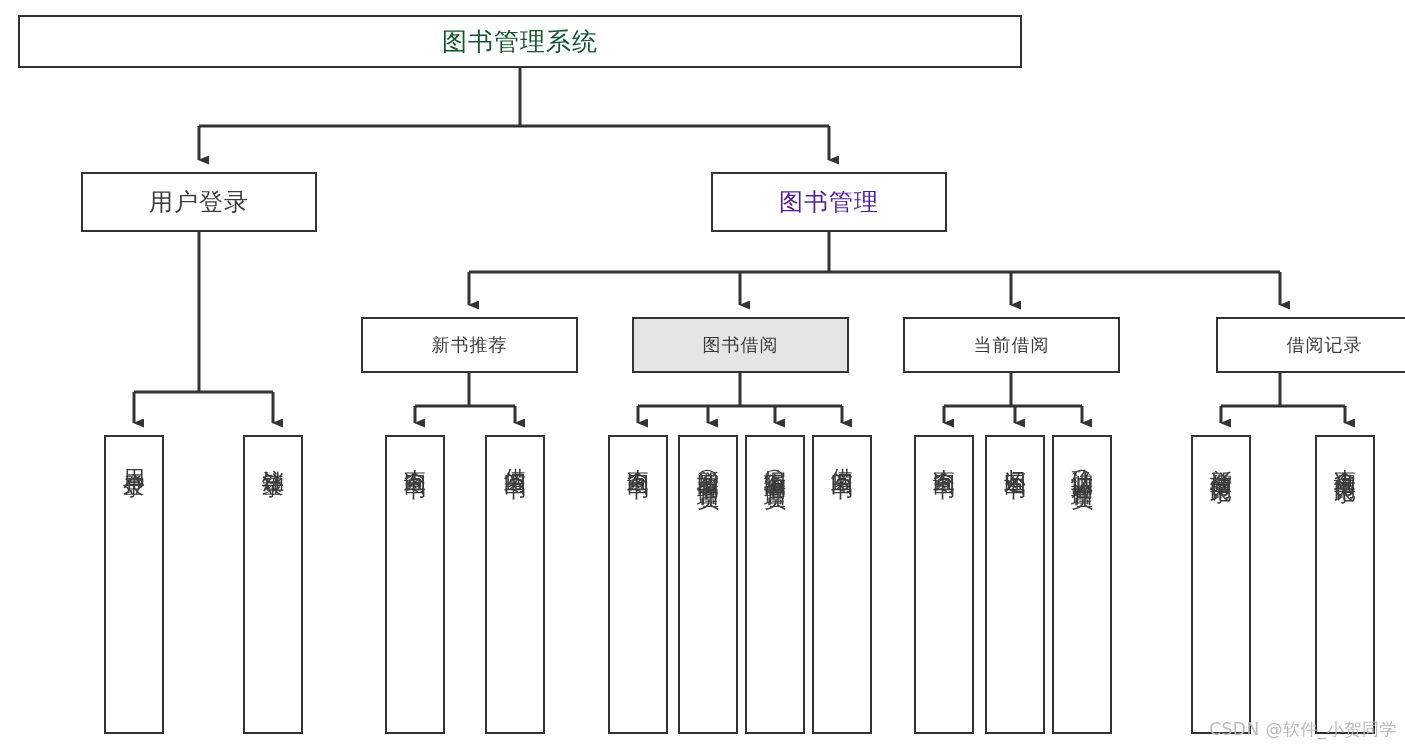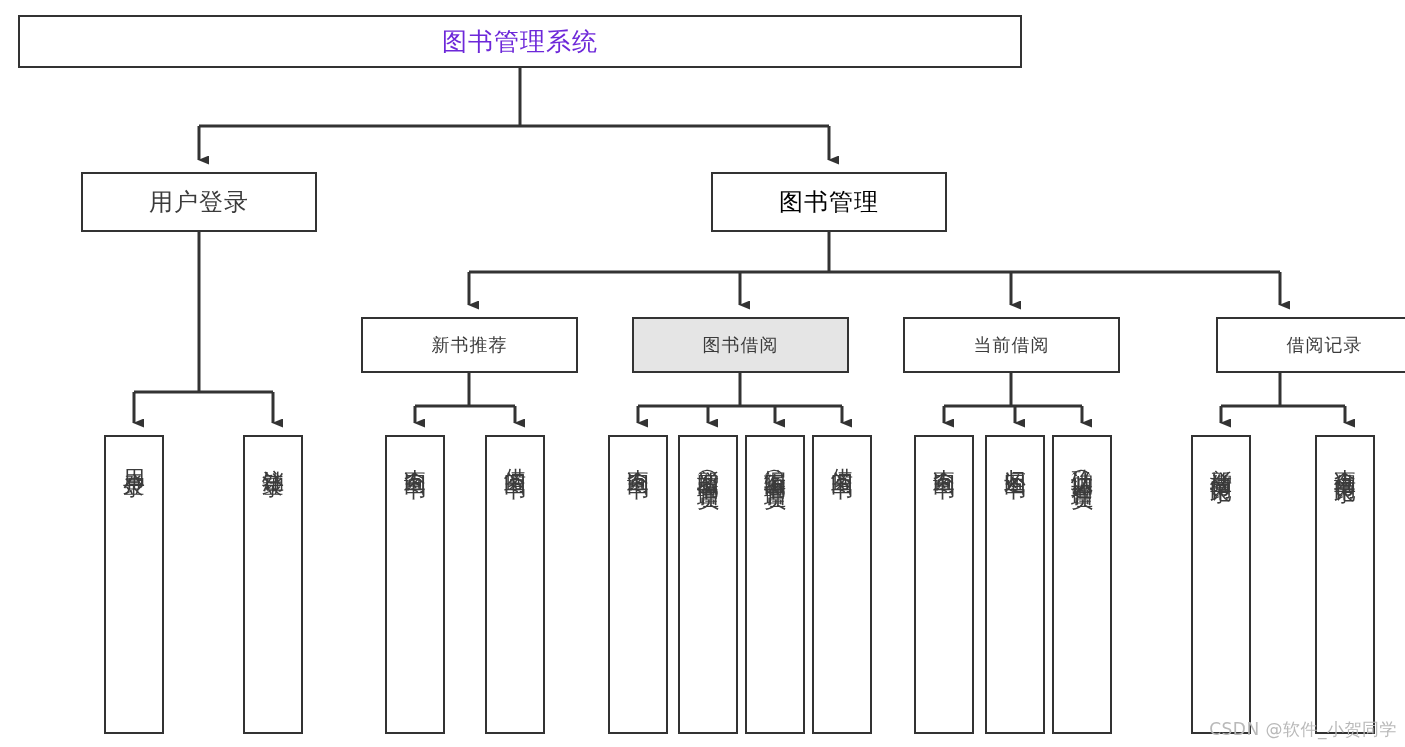--- a/index.html
+++ b/index.html
@@ -122,28 +122,28 @@
       <line x1="1015" y1="406" x2="1015" y2="423" marker-end="url(#arrowhead)"></line>
       <line x1="1082" y1="406" x2="1082" y2="423" marker-end="url(#arrowhead)"></line>
 
       <line x1="1280" y1="373" x2="1280" y2="406"></line>
       <line x1="1221" y1="406" x2="1345" y2="406"></line>
       <line x1="1221" y1="406" x2="1221" y2="423" marker-end="url(#arrowhead)"></line>
       <line x1="1345" y1="406" x2="1345" y2="423" marker-end="url(#arrowhead)"></line>
     </g>
   </svg>
 
-  <div class="node level-root" style="left: 18px; top: 15px; width: 1004px; height: 53px; border-color: rgb(51, 51, 51); background: rgb(255, 255, 255); color: #6d28d9;">
+  <div class="node level-root" style="left: 18px; top: 15px; width: 1004px; height: 53px; border-color: rgb(51, 51, 51); background: rgb(255, 255, 255); color: #14532d;">
     <span class="node-label">图书管理系统</span>
   </div>
 
   <div class="node level-2" style="left: 81px; top: 172px; width: 236px; height: 60px; border-color: rgb(51, 51, 51); background: rgb(255, 255, 255); color: rgb(59, 59, 59);">
     <span class="node-label">用户登录</span>
   </div>
-  <div class="node level-2" style="left: 711px; top: 172px; width: 236px; height: 60px; border-color: rgb(51, 51, 51); background: rgb(255, 255, 255); color: #000000;">
+  <div class="node level-2" style="left: 711px; top: 172px; width: 236px; height: 60px; border-color: rgb(51, 51, 51); background: rgb(255, 255, 255); color: #4c1d95;">
     <span class="node-label">图书管理</span>
   </div>
 
   <div class="node level-3" style="left: 361px; top: 317px; width: 217px; height: 56px; border-color: rgb(51, 51, 51); background: rgb(255, 255, 255); color: rgb(59, 59, 59);">
     <span class="node-label">新书推荐</span>
   </div>
   <div class="node level-3" style="left: 632px; top: 317px; width: 217px; height: 56px; border-color: rgb(51, 51, 51); background: #e5e5e5; color: rgb(59, 59, 59);">
     <span class="node-label">图书借阅</span>
   </div>
   <div class="node level-3" style="left: 903px; top: 317px; width: 217px; height: 56px; border-color: rgb(51, 51, 51); background: rgb(255, 255, 255); color: rgb(59, 59, 59); align-items: center;">

